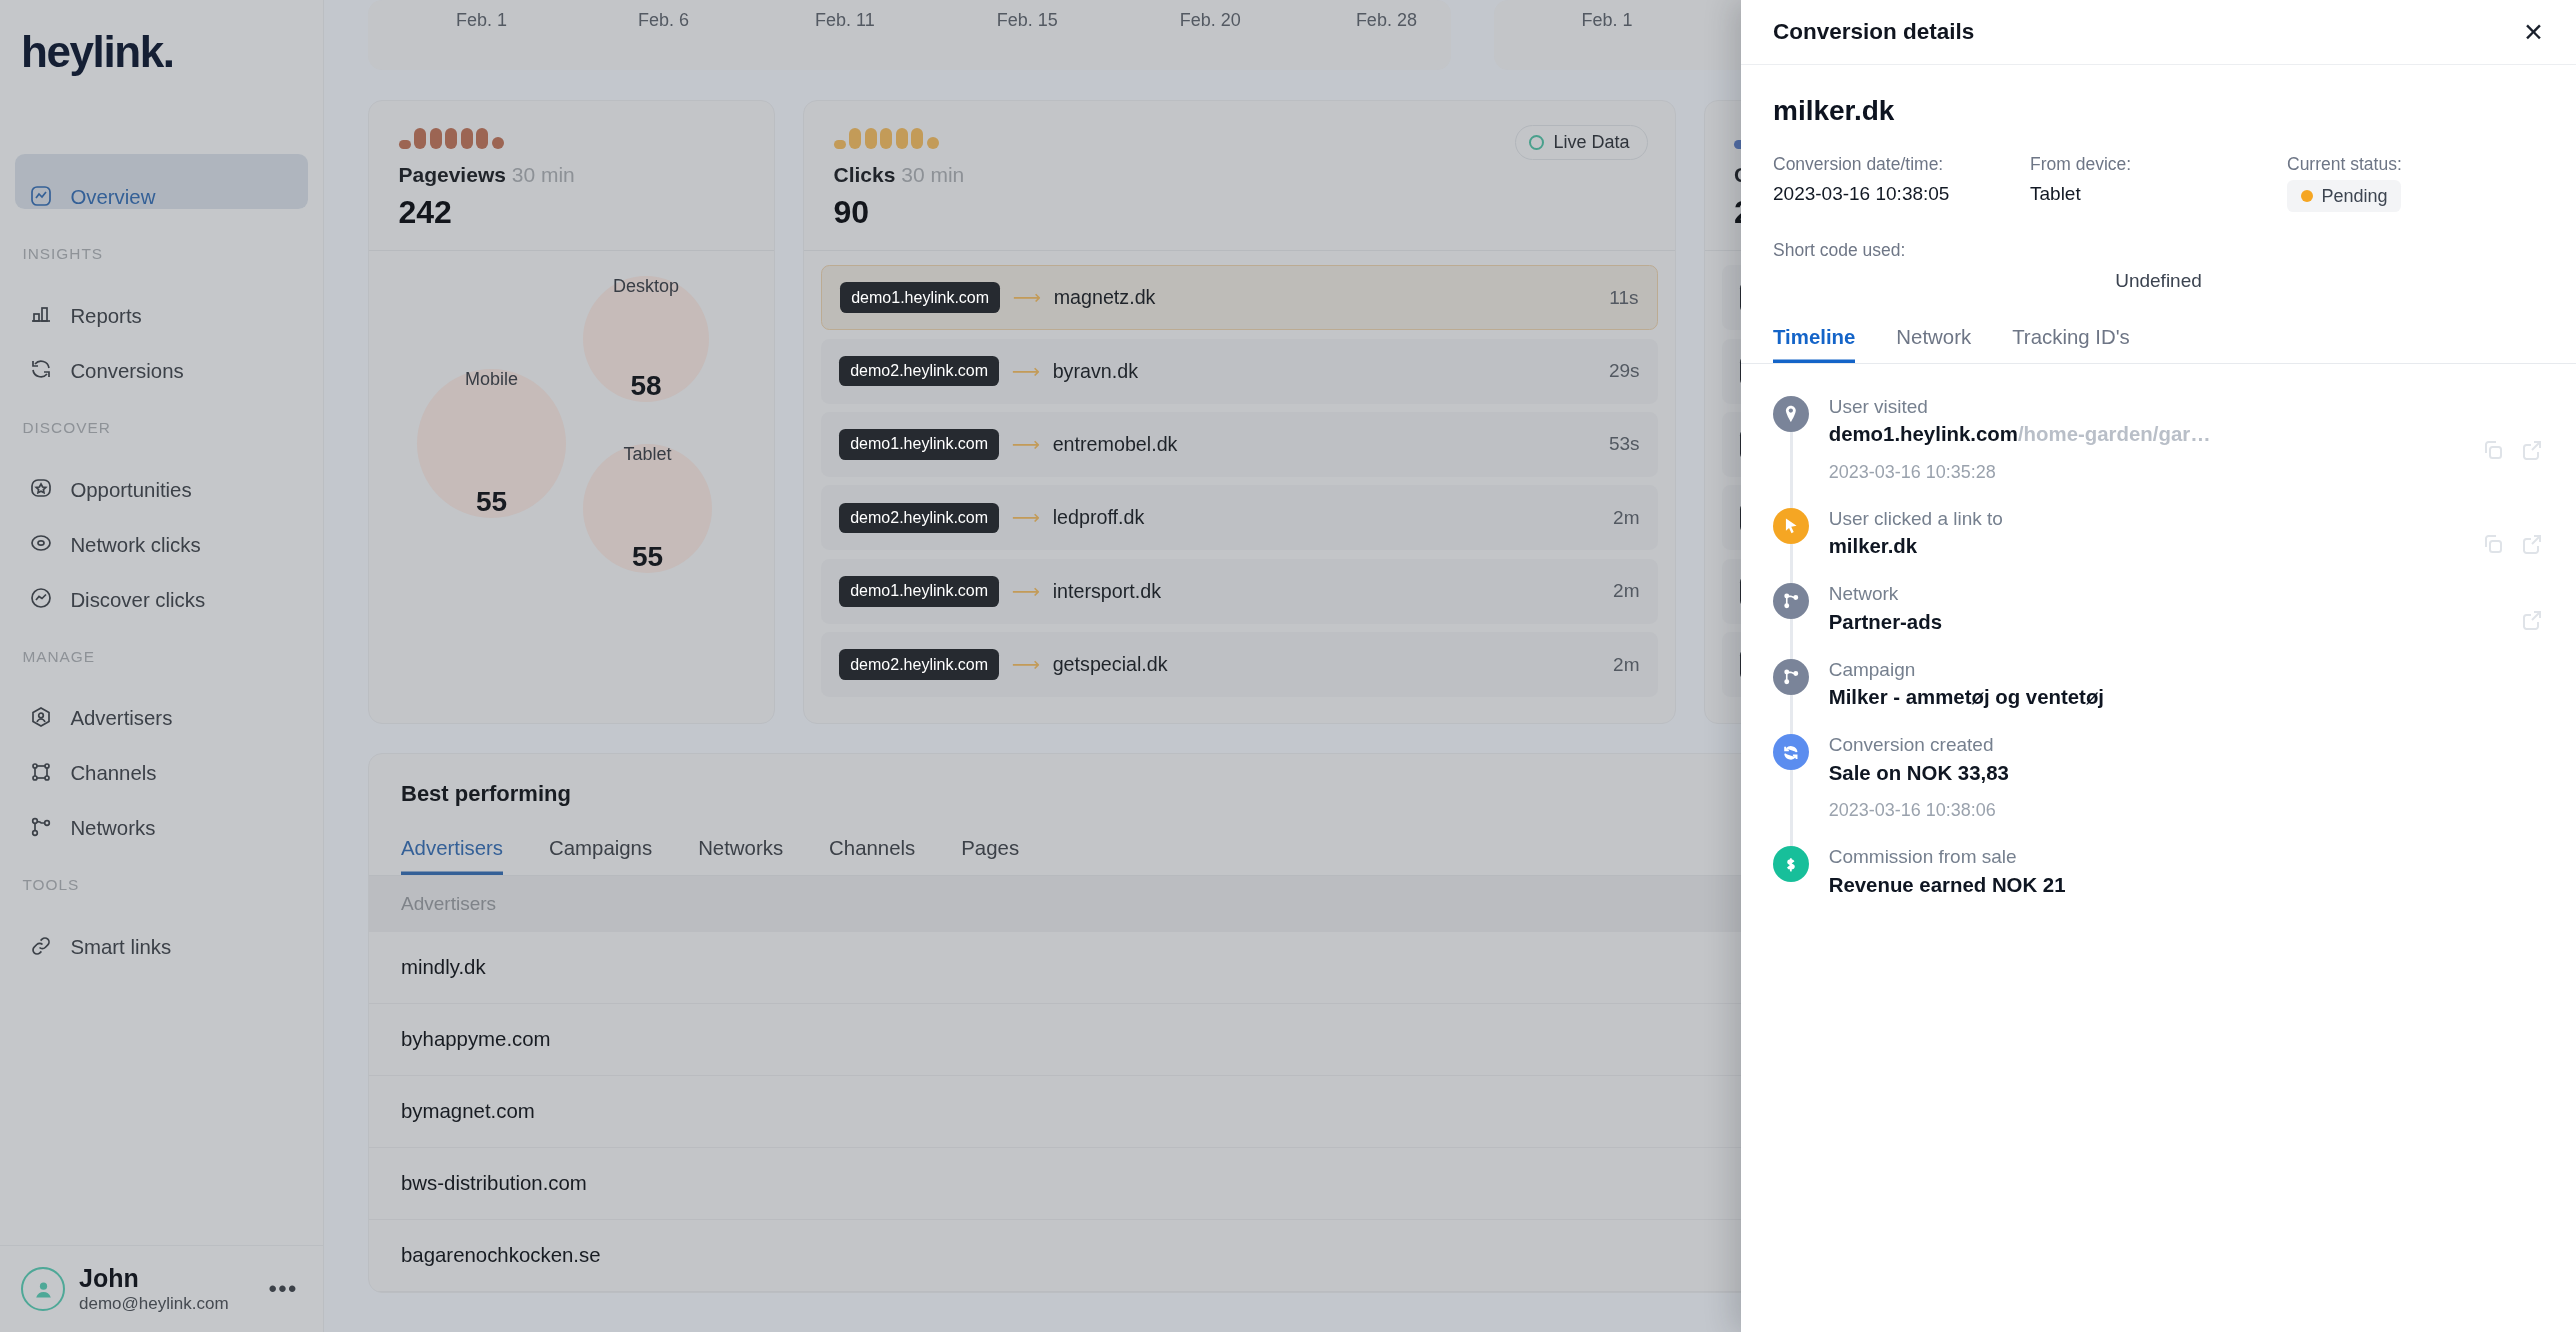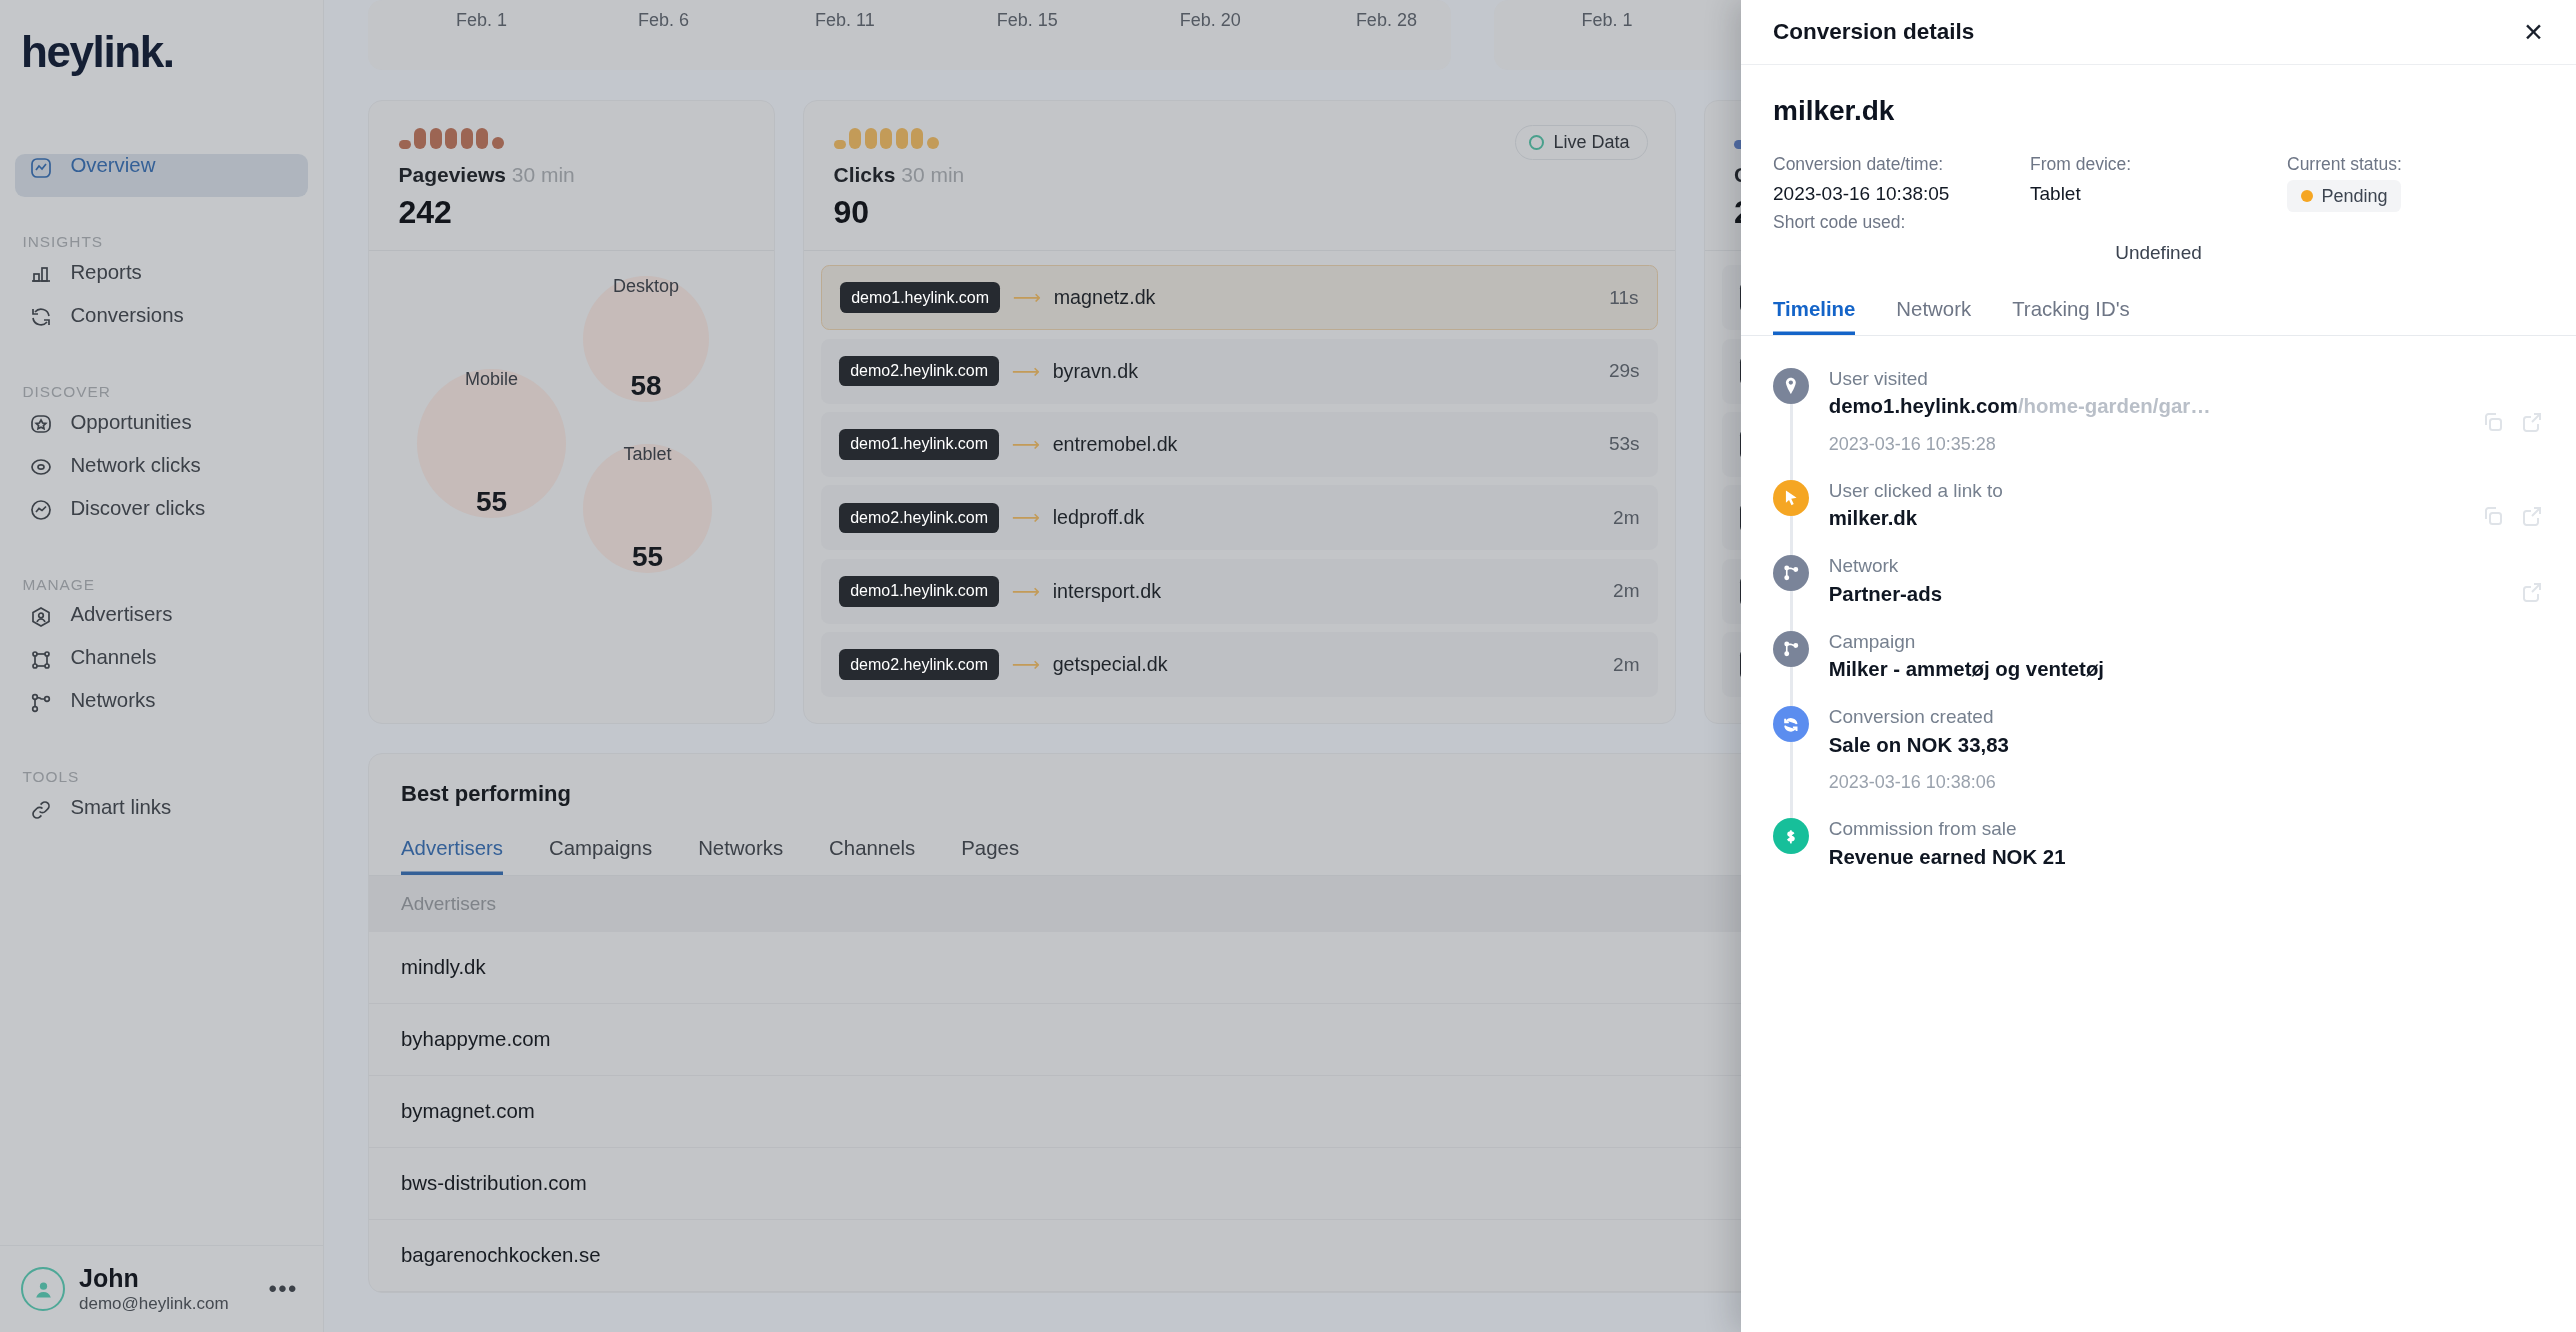--- a/index.html
+++ b/index.html
@@ -22,22 +22,22 @@
     display: flex; flex-direction: column;
   }
   .logo { font-size: 44px; font-weight: 700; color: #0d2045; letter-spacing: -1.4px;
           padding: 27px 0 0 21px; }
   .nav { padding: 0 15.4px; margin-top: 77px; flex: 1; }
   .nav-group-label {
     font-size: 15.4px; letter-spacing: 1px; color: #8b929c; font-weight: 400;
     margin: 36px 0 9.8px 7px; text-transform: uppercase;
   }
   .nav-item {
-    display: flex; align-items: flex-start; gap: 15.4px;
-    height: 43px; padding: 0 12.6px; border-radius: 9.8px;
+    display: flex; align-items: flex-end; gap: 15.4px;
+    height: 55px; padding: 0 12.6px; border-radius: 9.8px;
     color: #39414f; font-size: 20.4px; cursor: pointer;
   }
   .nav-item.active { background: #aab6c6; color: #1464c8; }
   .nav-item.active .nav-ico svg { stroke: #1464c8; }
   .nav-ico { width: 27px; height: 27px; display: flex; align-items: center; justify-content: center; flex: 0 0 27px;}
   .nav-ico svg { width: 24px; height: 24px; stroke: #39414f; fill: none; stroke-width: 1.7; }
   .nav-first { margin-top: 0; }
 
   .user-bar {
     border-top: 0.7px solid #b9bec6; height: 87px;
@@ -128,21 +128,21 @@
   .dr-site { font-size: 28px; font-weight: 700; color: #0d1320; }
   .metagrid { display: flex; margin-top: 27px; }
   .metacol { width: 267px; }
   .metalabel { font-size: 17.5px; color: #6e7686; }
   .metaval { font-size: 19px; color: #121924; margin-top: 8.4px; }
   .metaval.italic { color: #3b4350; text-align: center; }
   .pill { display: inline-flex; align-items: center; gap: 8.4px;
           background: #f3f4f6; border-radius: 6.3px; padding: 5.6px 14px; margin-top: 5.6px; }
   .pill i { width: 12px; height: 12px; border-radius: 50%; background: #f5a623; display:block;}
   .pill span { font-size: 18px; color: #3c4450; }
-  .shortblock { }
+  .shortblock { margin-top: 28px; }
 
   .dr-tabs { display: flex; gap: 41px; padding: 0 32px; margin-top: 34px;
              border-bottom: 0.7px solid #e7eaee; }
   .dr-tab { font-size: 20.4px; color: #6e7686; padding-bottom: 14px; cursor: pointer; }
   .dr-tab.active { color: #1464c8; font-weight: 700; box-shadow: inset 0 -3.5px 0 0 #1464c8; }
 
   .timeline { padding: 32px 32px 0 32px; position: relative; }
   .tl-item { display: flex; position: relative; padding-bottom: 25px; }
   .tl-item:last-child { padding-bottom: 0; }
   .tl-bullet { width: 36px; height: 36px; border-radius: 50%; flex: 0 0 36px;

